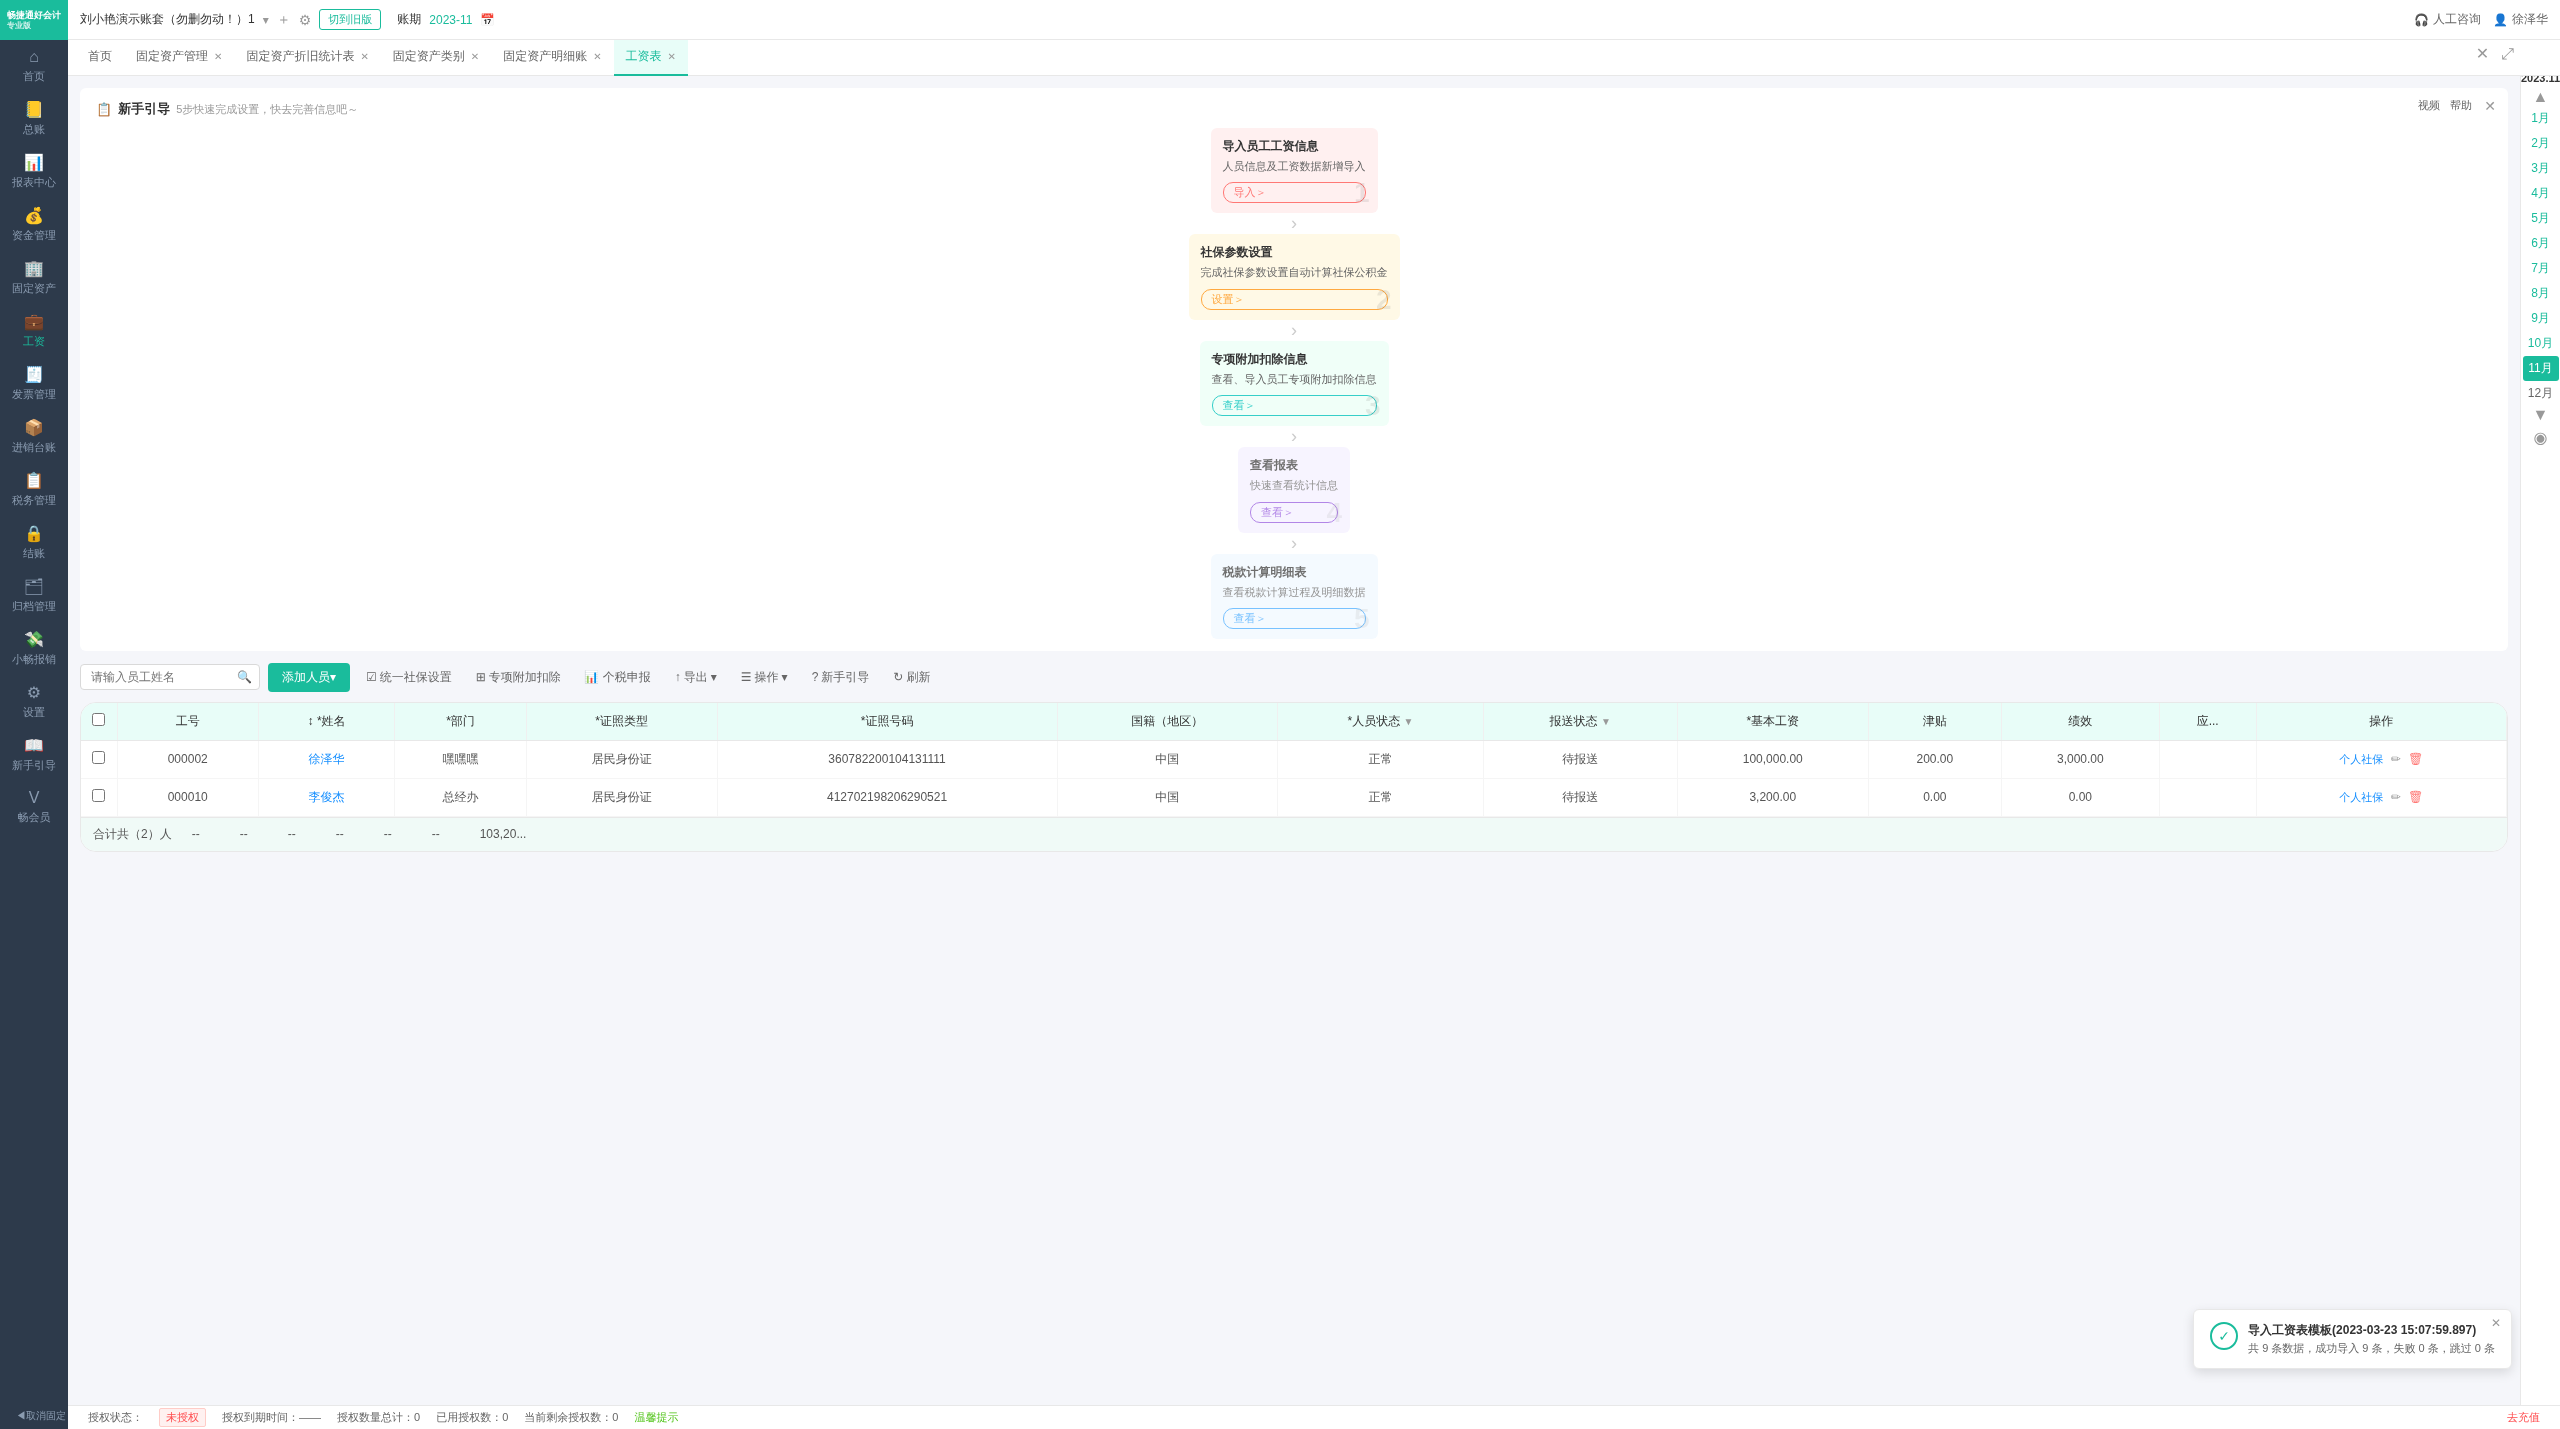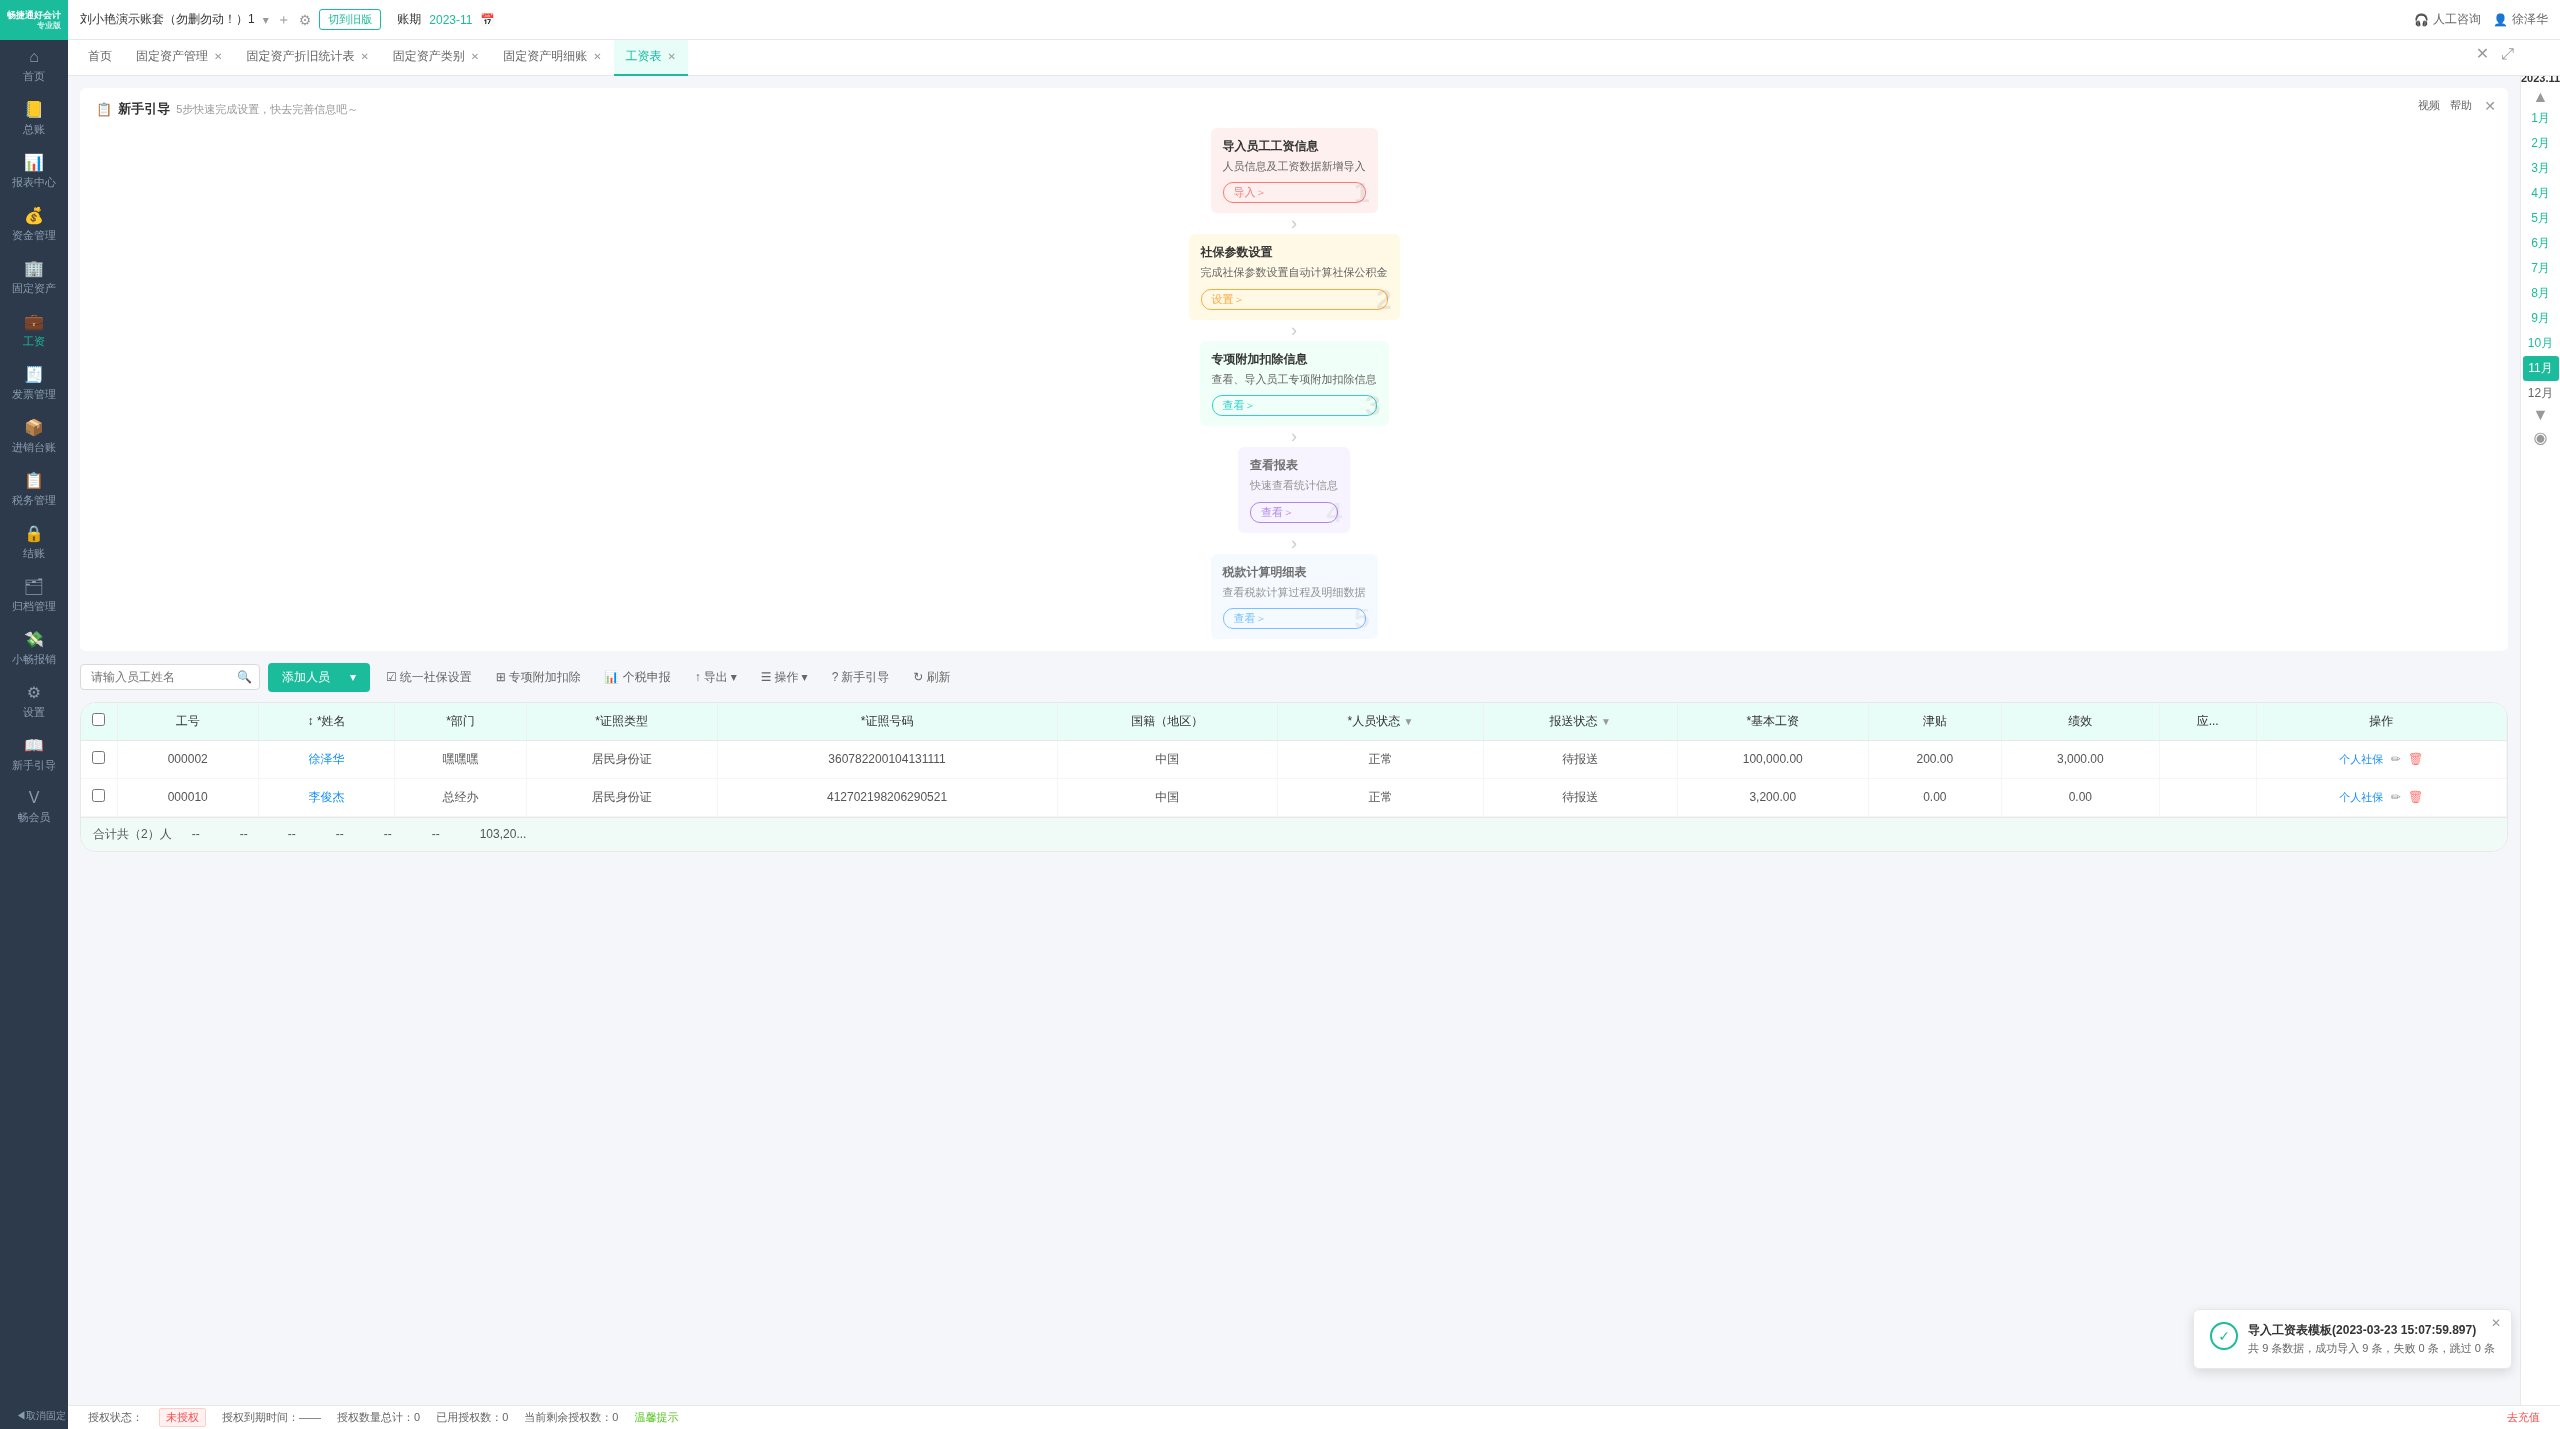--- a/index.html
+++ b/index.html
@@ -84,21 +84,21 @@
     .guide-video-help span { cursor: pointer; }
 
     
     .toolbar {
       display: flex; align-items: center; gap: 8px; margin-bottom: 10px;
     }
     .search-input {
       border: 1px solid #d9d9d9; border-radius: 4px; padding: 5px 10px; font-size: 12px; width: 180px; outline: none;
     }
     .add-btn {
-      background: #1abc9c; color: white; border: none; padding: 6px 14px; border-radius: 4px; font-size: 12px; cursor: pointer; display: flex; align-items: center; gap: 20px;
+      background: #1abc9c; color: white; border: none; padding: 6px 14px; border-radius: 4px; font-size: 12px; cursor: pointer; display: flex; align-items: center; gap: 0;
     }
     .toolbar-action {
       color: #666; font-size: 12px; cursor: pointer; display: flex; align-items: center; gap: 3px; padding: 5px 8px; border-radius: 3px;
     }
 
     
     .data-table {
       background: #fff; border-radius: 16px; overflow: hidden; border: 1px solid #e8e8e8;
     }
     table { width: 100%; border-collapse: collapse; font-size: 12px; }
@@ -157,21 +157,21 @@
     .panel-controls { position: fixed; right: 40px; top: 40px; display: flex; gap: 0; z-index: 200; }
     .panel-ctrl-btn { border: none; background: none; font-size: 16px; color: #999; cursor: pointer; padding: 4px 6px; }
 
     .main-content { right: 40px; }
   </style>
 </head>
 <body>
 
 <div class="sidebar">
   <div class="sidebar-logo">
-    <div style="text-align:right; line-height:1.2;">
+    <div style="text-align:left; line-height:1.2;">
       <div style="font-size:9px;">畅捷通好会计</div>
       <div style="font-size:8px; opacity:0.8;">专业版</div>
     </div>
   </div>
   <div id="sidebar-items-container">
       <div class="sidebar-item">
         <span class="icon">⌂</span>
         <span>首页</span>
       </div>
       <div class="sidebar-item">

